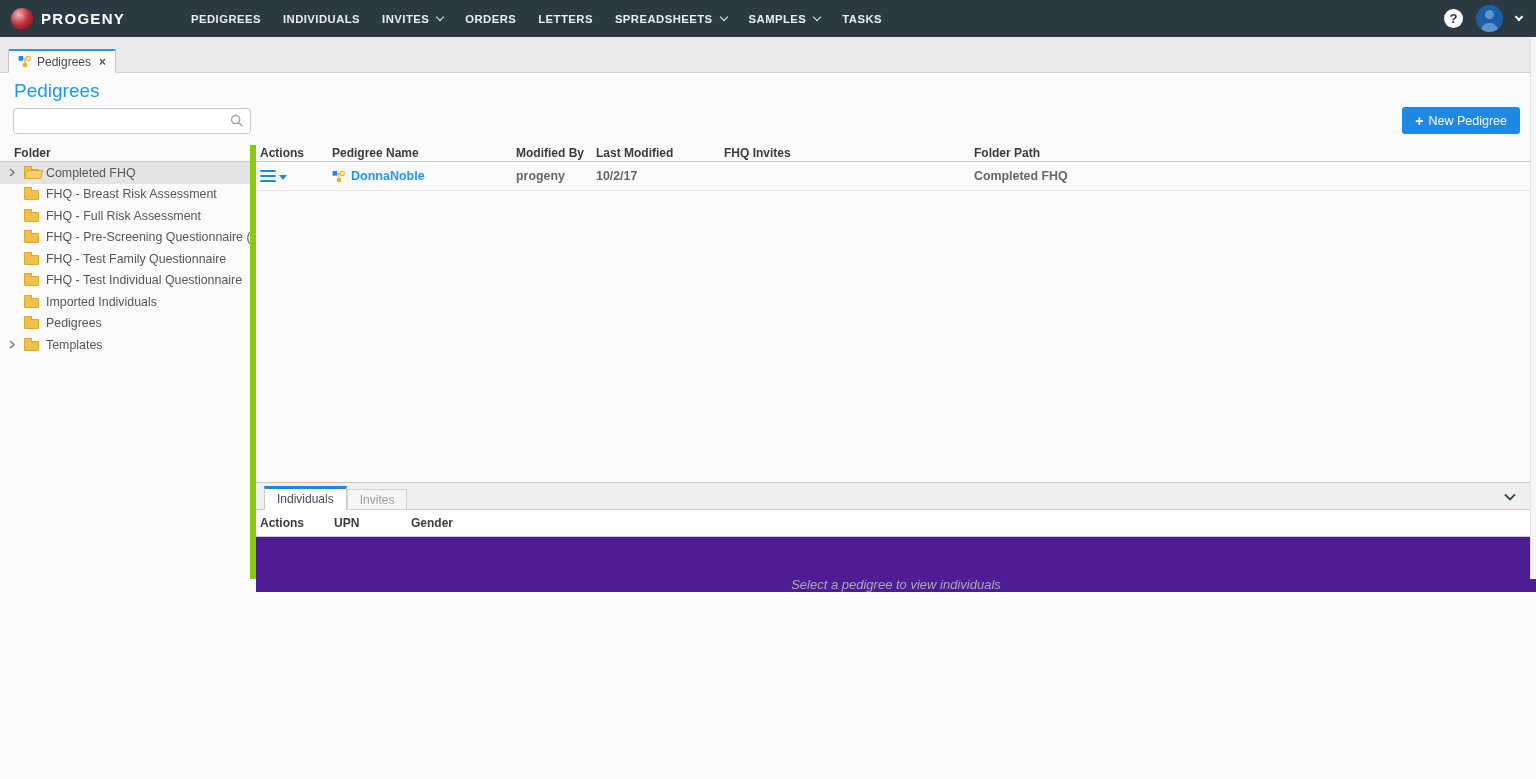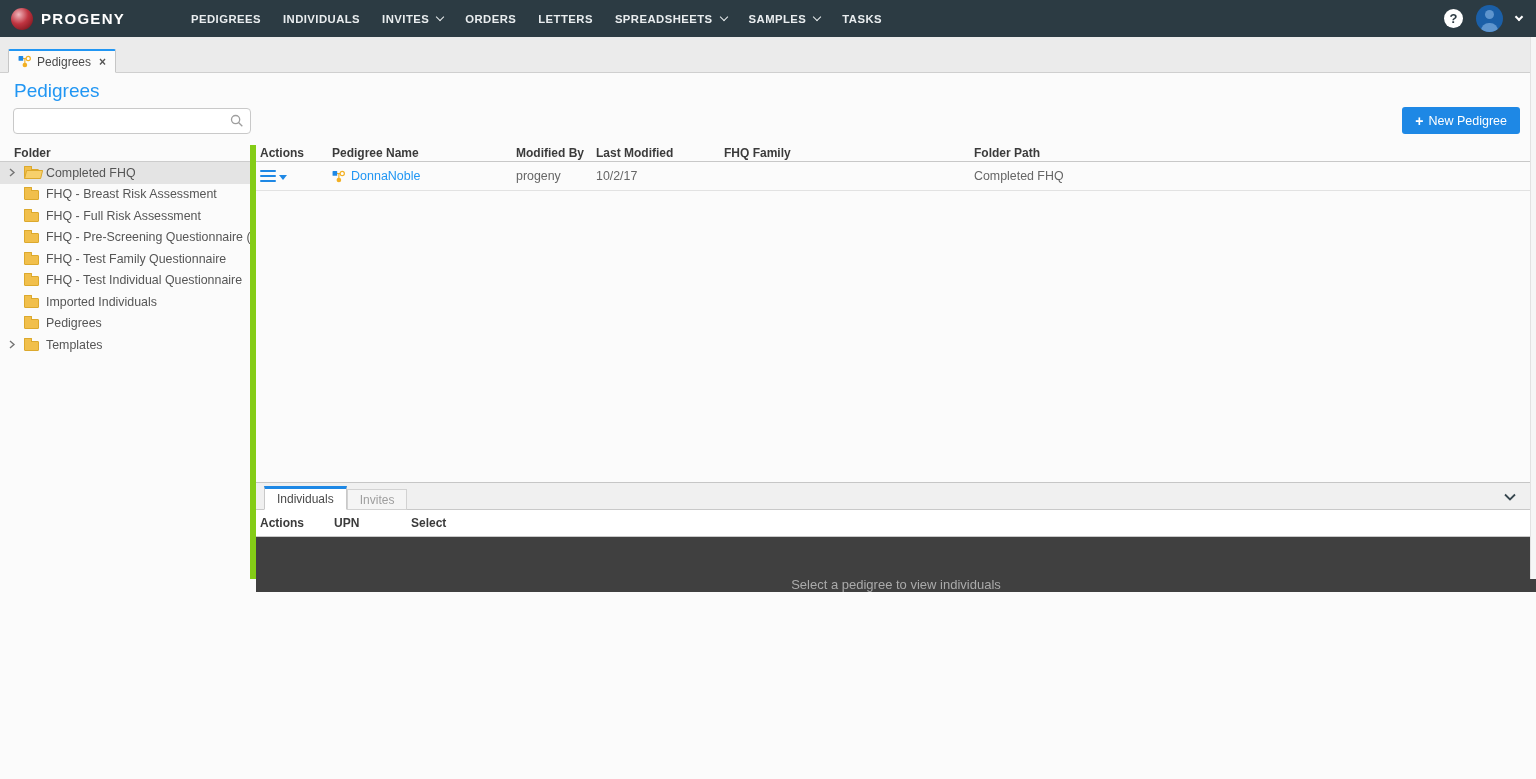--- a/index.html
+++ b/index.html
@@ -69,41 +69,41 @@
   .folder.open::after { content:''; position:absolute; left:-1px; bottom:-1px; width:15px; height:7px;
     background:#f7d06b; border:1px solid #dca92d; transform:skewX(-14deg); transform-origin:bottom left;
     border-radius:1px; }
   .tree-label { font-size:12.4px; color:#565656; white-space:nowrap; overflow:hidden; }
 
   main.main { flex:1; display:flex; flex-direction:column; min-width:0;gap:20px; }
   .upper { height:317px; flex:none; display:flex; flex-direction:column; }
   .grid6 { display:grid; grid-template-columns:72px 184px 80px 128px 250px 1fr; padding-left:4px; align-items:center; }
   .grid3 { display:grid; grid-template-columns:74px 77px 1fr; padding-left:4px; align-items:center; }
   .grid-head { border-bottom:1px solid #c8c8c8; }
-  .data-row { height:29px; border-bottom:1px solid #e2e2e2; font-size:12.4px; color:#666; }
+  .data-row { height:29px; border-bottom:1px solid #e2e2e2; font-size:12.4px; color:#666;font-weight:bold; }
   .hamb { display:flex; align-items:flex-end; gap:3px; cursor:pointer; width:26px; }
   .bars { display:flex; flex-direction:column; gap:2.5px; }
   .bars i { display:block; width:16px; height:2.5px; background:#1e88e5; border-radius:1px; }
   .tri { width:0; height:0; border-left:4px solid transparent; border-right:4px solid transparent;
     border-top:5px solid #1e88e5; margin-bottom:2px; }
   .ped-cell { display:flex; align-items:center; gap:6px; }
   .ped-link { color:#2196f3; font-size:12.5px; text-decoration:none; cursor:pointer; }
 
   
   .bottom-panel { flex:1; border-top:1px solid #c6c6c6; display:flex; flex-direction:column; min-height:0; }
   .bp-tabs { height:27px; flex:none; background:#f0f0f0; border-bottom:1px solid #c9c9c9;
     display:flex; align-items:flex-end; padding-left:8px; position:relative; }
   .bp-tab { padding:0 12px; font-size:12px; display:flex; align-items:center; margin-bottom:-1px;
     cursor:pointer; height:21px; background:#f5f5f5; border:1px solid #d2d2d2; color:#9e9e9e; }
   .bp-tab.active { height:24px; background:#fff; border:1px solid #c9c9c9; border-bottom:1px solid #fff;
     border-top:3px solid #1e88e5; color:#4a4a4a; }
   .bp-collapse { position:absolute; right:18px; top:6px; cursor:pointer; }
   .bp-head { height:27px; line-height:27px; background:#fff; border-bottom:1px solid #c9c9c9;
     font-size:12px; font-weight:bold; color:#3b3b3b; flex:none; }
-  .bp-body { flex:1; background:#404040; }
+  .bp-body { flex:1; background:#4c1d95;font-style:italic; }
   .empty-msg { text-align:center; margin-top:40px; font-size:13px; color:#aaaaaa; }
 
   .scroll-strip { position:absolute; right:0; top:37px; bottom:0; width:6px;
     background:#f6f6f6; border-left:1px solid #e2e2e2; z-index:9; }
 </style>
 </head>
 <body>
 
 <div class="app">
 
@@ -257,21 +257,21 @@
     </aside>
 
     <main class="main">
 
       <section class="upper">
         <div class="grid6 grid-head">
           <span>Actions</span>
           <span>Pedigree Name</span>
           <span>Modified By</span>
           <span>Last Modified</span>
-          <span>FHQ Family</span>
+          <span>FHQ Invites</span>
           <span>Folder Path</span>
         </div>
         <div>
           <div class="grid6 data-row">
               <span class="hamb">
                 <span class="bars">
                   <i></i>
                   <i></i>
                   <i></i>
                 </span>
@@ -302,21 +302,21 @@
             <div class="bp-tab">
               <span>Invites</span>
             </div>
           <svg class="bp-collapse" width="16" height="16" viewBox="0 0 16 16">
             <polyline points="3,5.5 8,10.5 13,5.5" fill="none" stroke="#37474f" stroke-width="1.8"></polyline>
           </svg>
         </div>
         <div class="grid3 bp-head">
           <span>Actions</span>
           <span>UPN</span>
-          <span>Select</span>
+          <span>Gender</span>
         </div>
         <div class="bp-body">
           <div class="empty-msg">Select a pedigree to view individuals</div>
         </div>
       </section>
 
     </main>
   </div>
 
   <div class="scroll-strip"></div>

